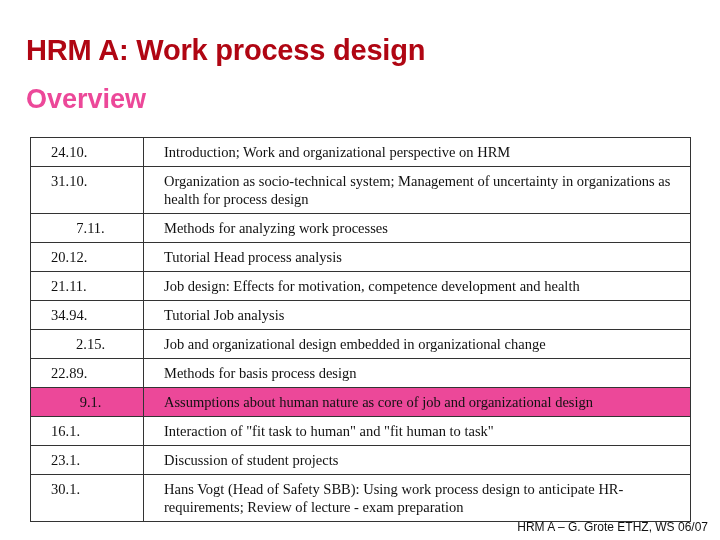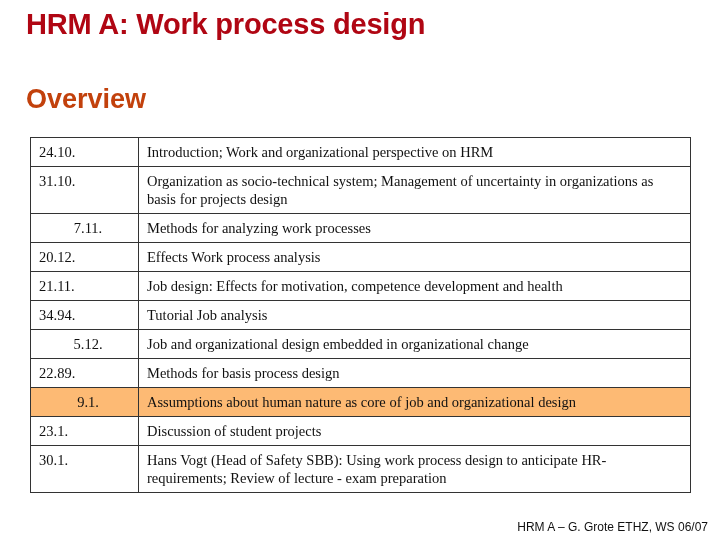--- a/index.html
+++ b/index.html
@@ -1,89 +1,93 @@
 <!DOCTYPE html>
 <html><head>
 <meta charset="utf-8">
 <style>
   html, body { margin: 0; padding: 0; background: #ffffff; }
   body { width: 720px; height: 540px; position: relative; overflow: hidden; }
   .title {
-    position: absolute; left: 26px; top: 8px;
+    position: absolute; left: 26px; top: 34px;
     font-family: "Liberation Sans", sans-serif; font-weight: bold;
     font-size: 29px; color: #b00613; letter-spacing: -0.2px; margin: 0;
   }
   .subtitle {
     position: absolute; left: 26px; top: 84px;
     font-family: "Liberation Sans", sans-serif; font-weight: bold;
-    font-size: 27px; color: #c2410c; margin: 0;
+    font-size: 27px; color: #ec4899; margin: 0;
   }
   table.schedule {
     position: absolute; left: 30px; top: 137px; width: 661px;
     border-collapse: collapse;
     font-family: "Liberation Serif", serif; font-size: 14.5px; color: #111;
   }
   table.schedule td {
     border: 1.3px solid #333;
     vertical-align: top;
-    padding: 5px 8px 5px 8px;
+    padding: 5px 8px 5px 20px;
     line-height: 18px;
     margin-left: 24px;
   }
   td.date { width: 84px; }
   td.date.indent { padding-left: 15px; text-align: center; }
-  tr.highlight td { background: #fdba74; }
+  tr.highlight td { background: #ec4899; }
   .footer {
     position: absolute; right: 12px; top: 520px;
     font-family: Liberation Sans, sans-serif; font-size: 12px; color: #111;
   }
 </style>
 </head>
 <body>
 
 <h1 class="title">HRM A: Work process design</h1>
 <h2 class="subtitle">Overview</h2>
 
 <table class="schedule">
   <tbody>
     <tr>
       <td class="date">24.10.</td>
       <td class="topic">Introduction; Work and organizational perspective on HRM</td>
     </tr>
     <tr>
       <td class="date">31.10.</td>
-      <td class="topic">Organization as socio-technical system; Management of uncertainty in organizations as basis for projects design</td>
+      <td class="topic">Organization as socio-technical system; Management of uncertainty in organizations as health for process design</td>
     </tr>
     <tr>
       <td class="date indent">7.11.</td>
       <td class="topic">Methods for analyzing work processes</td>
     </tr>
     <tr>
       <td class="date">20.12.</td>
-      <td class="topic">Effects Work process analysis</td>
+      <td class="topic">Tutorial Head process analysis</td>
     </tr>
     <tr>
       <td class="date">21.11.</td>
       <td class="topic">Job design: Effects for motivation, competence development and health</td>
     </tr>
     <tr>
       <td class="date">34.94.</td>
       <td class="topic">Tutorial Job analysis</td>
     </tr>
     <tr>
-      <td class="date indent">5.12.</td>
+      <td class="date indent">2.15.</td>
       <td class="topic">Job and organizational design embedded in organizational change</td>
     </tr>
     <tr>
       <td class="date">22.89.</td>
       <td class="topic">Methods for basis process design</td>
     </tr>
     <tr class="highlight">
       <td class="date indent">9.1.</td>
       <td class="topic">Assumptions about human nature as core of job and organizational design</td>
+    </tr>
+    <tr>
+      <td class="date">16.1.</td>
+      <td class="topic">Interaction of "fit task to human" and "fit human to task"</td>
     </tr>
     <tr>
       <td class="date">23.1.</td>
       <td class="topic">Discussion of student projects</td>
     </tr>
     <tr>
       <td class="date">30.1.</td>
       <td class="topic">Hans Vogt (Head of Safety SBB): Using work process design to anticipate HR-requirements; Review of lecture - exam preparation</td>
     </tr>
   </tbody>

